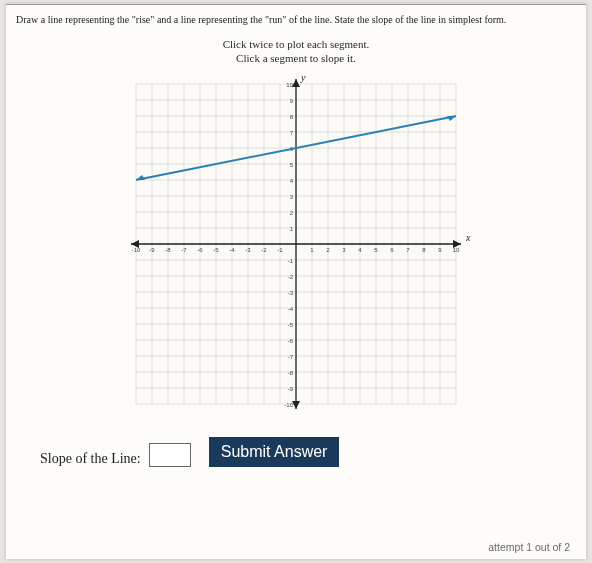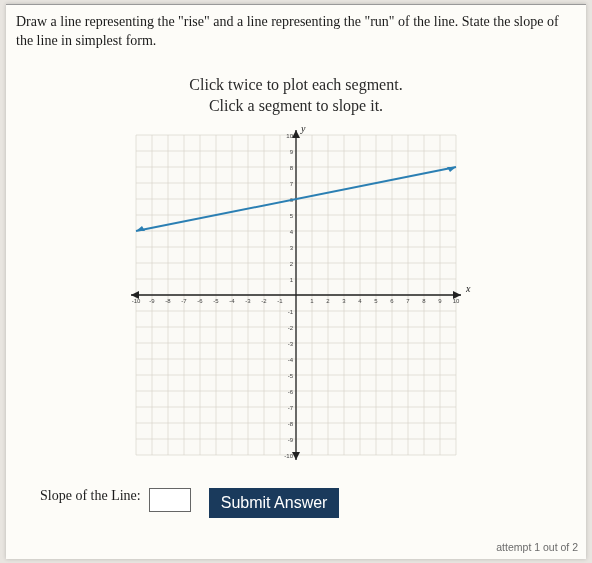--- a/index.html
+++ b/index.html
@@ -14,46 +14,46 @@
   .page {
     background: #fdfcf8;
     margin: 4px 6px;
     padding: 8px 10px 0 10px;
     height: 555px;
     border-top: 1px solid #999;
     position: relative;
     box-shadow: 0 0 4px rgba(0,0,0,0.2);
   }
   .question {
-    font-size: 14px;
+    font-size: 10px;
     line-height: 1.35;
     color: #1a1a1a;
-    margin-bottom: 24px;
+    margin-bottom: 10px;
     padding-right: 4px;
   }
   .instructions {
     text-align: center;
-    font-size: 16px;
+    font-size: 11px;
     color: #2a2a2a;
     line-height: 1.3;
     margin-bottom: 4px;
   }
   .graph-wrap {
     display: flex;
     justify-content: center;
     margin-bottom: 18px;
   }
   .graph-area {
     position: relative;
     width: 350px;
     height: 350px;
   }
   .answer-row {
     display: flex;
-    align-items: flex-start;
+    align-items: flex-end;
     gap: 8px;
     padding-left: 24px;
     margin-top: 6px;
   }
   .slope-label {
     font-size: 14px;
     color: #1a1a1a;
   }
   .slope-input {
     width: 42px;
@@ -69,21 +69,21 @@
     border: none;
     padding: 6px 12px;
     font-size: 16px;
     font-family: Arial, sans-serif;
     cursor: pointer;
     margin-left: 10px;
   }
   .attempt {
     position: absolute;
     bottom: 6px;
-    right: 8px;
+    right: 16px;
     font-size: 10.5px;
     color: #6b6b6b;
     font-family: Arial, sans-serif;
   }
 </style>
 </head>
 <body>
 
 <div class="page">
 

